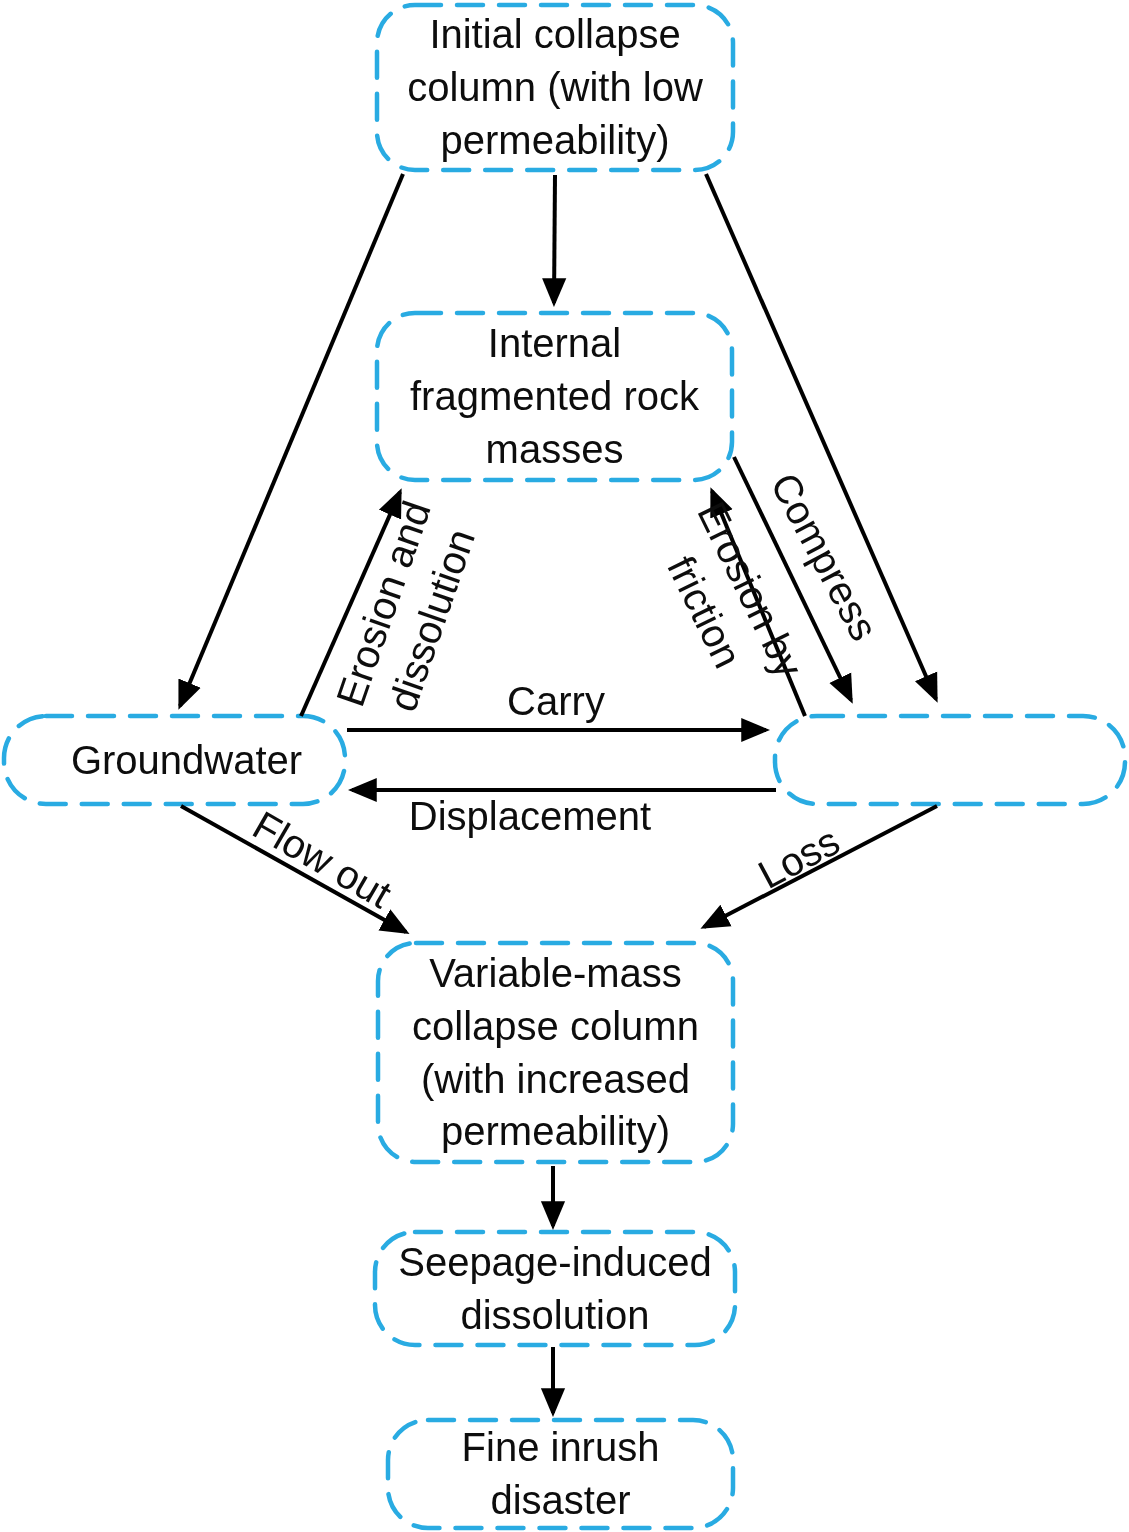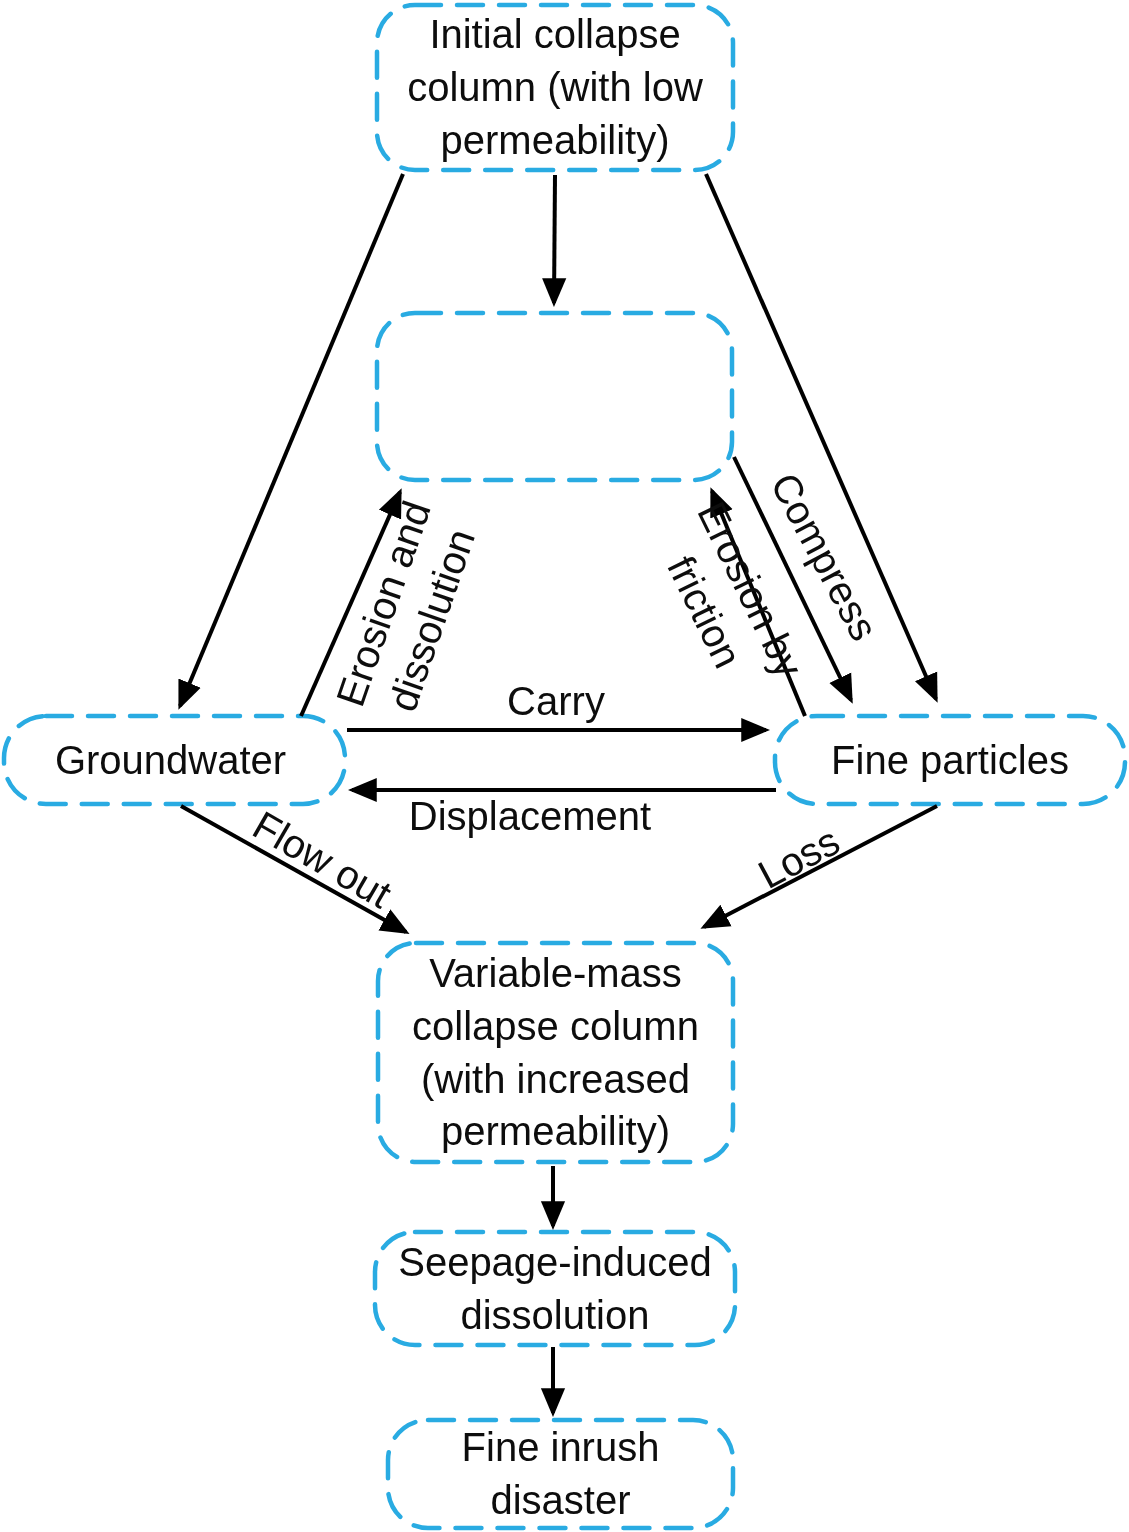--- a/index.html
+++ b/index.html
@@ -72,28 +72,28 @@
       <line x1="937" y1="806" x2="704" y2="927" marker-end="url(#ah)"></line>
       <line x1="553" y1="1166" x2="553" y2="1226" marker-end="url(#ah)"></line>
       <line x1="553" y1="1347" x2="553" y2="1413" marker-end="url(#ah)"></line>
     </g>
   </svg>
 
   <div class="node" style="left:377px; top:5px; width:356px; height:165px;">
     <span>Initial collapse column (with low permeability)</span>
   </div>
 
+  <div class="node" style="left:377px; top:313px; width:355px; height:167px;">
+    <span>Internal fragmented rock masses</span>
+  </div>
 
-  <div class="node" style="left:0; top:716px; width:341px; height:88px;">
+  <div class="node" style="left:16px; top:716px; width:341px; height:88px;">
     <span>Groundwater</span>
   </div>
 
-  <div class="node" style="left:775px; top:716px; width:350px; height:88px;">
-    <span>Fine particles</span>
-  </div>
 
   <div class="node" style="left:378px; top:943px; width:355px; height:219px;justify-content:flex-end;">
     <span>Variable-mass collapse column (with increased permeability)</span>
   </div>
 
   <div class="node" style="left:375px; top:1232px; width:360px; height:113px;">
     <span>Seepage-induced dissolution</span>
   </div>
 
   <div class="node" style="left:388px; top:1420px; width:345px; height:108px;">

